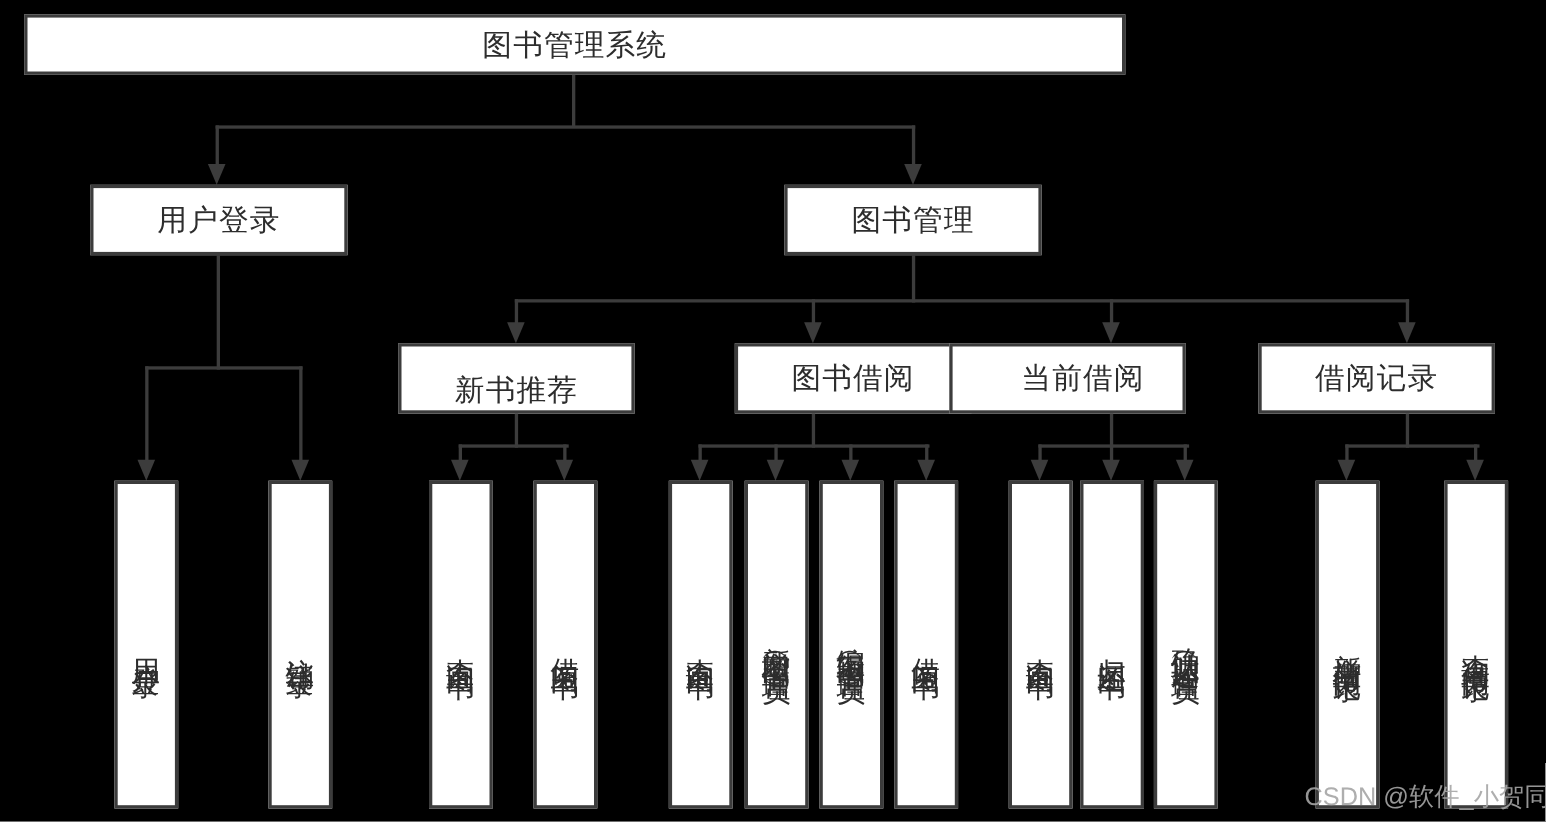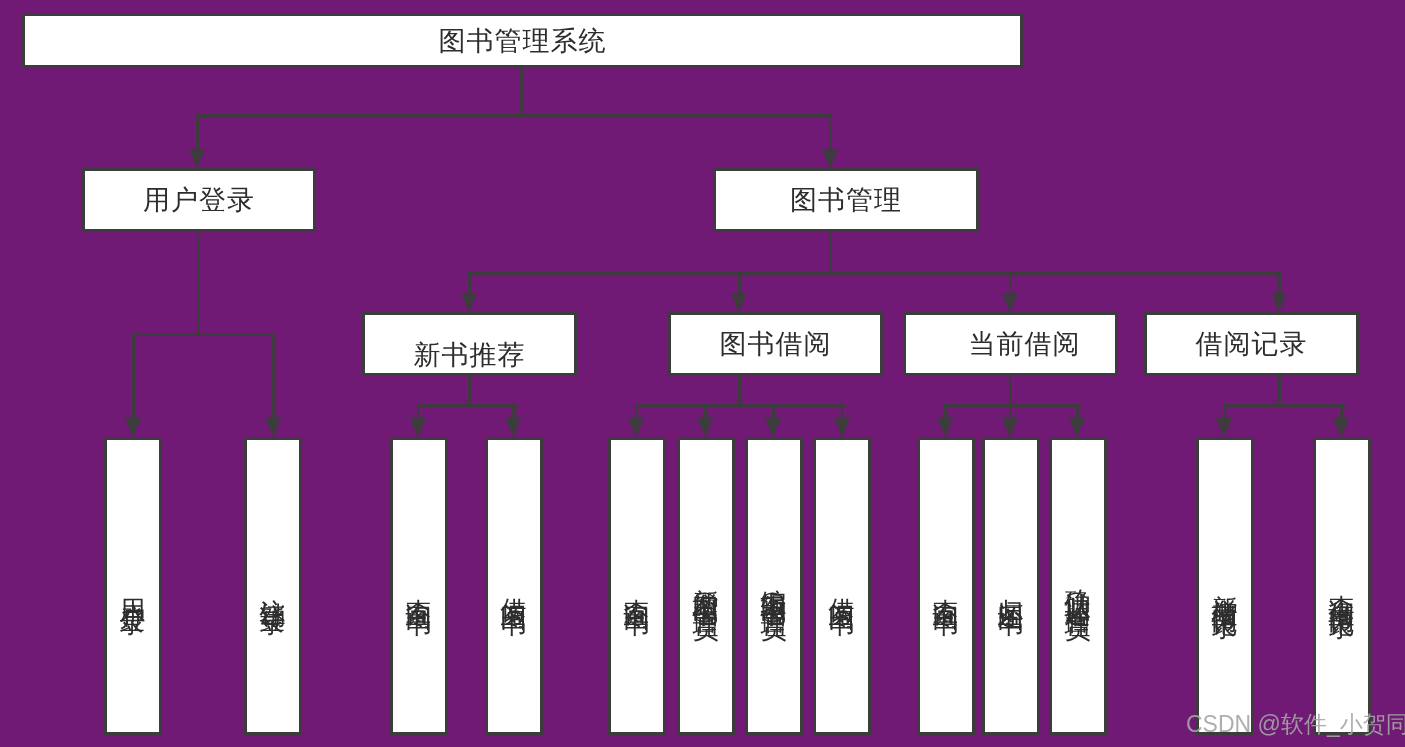--- a/index.html
+++ b/index.html
@@ -1,41 +1,41 @@
 <!DOCTYPE html>
 <html><head>
 <meta charset="utf-8">
 <style>
   html, body { margin: 0; padding: 0; background: #ffffff; }
   #canvas {
     position: relative;
     width: 1405px;
     height: 747px;
-    background: #701a75;
+    background: #000000;
     font-family: "Liberation Sans", "DejaVu Sans", sans-serif;
     overflow: hidden;
   }
   .box {
     position: absolute;
     box-sizing: border-box;
     border: 3px solid #3c3c3c;
     background: #ffffff;
     display: flex;
     align-items: center;
     justify-content: center;
     color: #2d2d2d;
   }
   .hlabel { font-size: 27px; letter-spacing: 1px; white-space: nowrap; }
   .root-box  { left: 22px;  top: 13px;  width: 1001px; height: 55px; }
   .l2-a { left: 82px;  top: 168px; width: 234px; height: 64px; }
-  .l2-b { left: 713px; top: 168px; width: 266px; height: 64px; }
+  .l2-b { left: 713px; top: 168px; width: 234px; height: 64px; }
   .l3 { top: 312px; width: 215px; height: 64px; }
   .l3-a { left: 362px; align-items: flex-end; }
   .l3-b { left: 668px; }
-  .l3-c { left: 903px; padding-left: 28px; }
+  .l3-c { left: 863px; padding-left: 28px; }
   .l3-d { left: 1144px; }
   .leaf { top: 437px; width: 58px; height: 298px; }
   .leaf span {
     writing-mode: vertical-rl;
     text-orientation: mixed;
     font-size: 26px;
     letter-spacing: 4px;
     line-height: 1;
     white-space: nowrap;
   }

